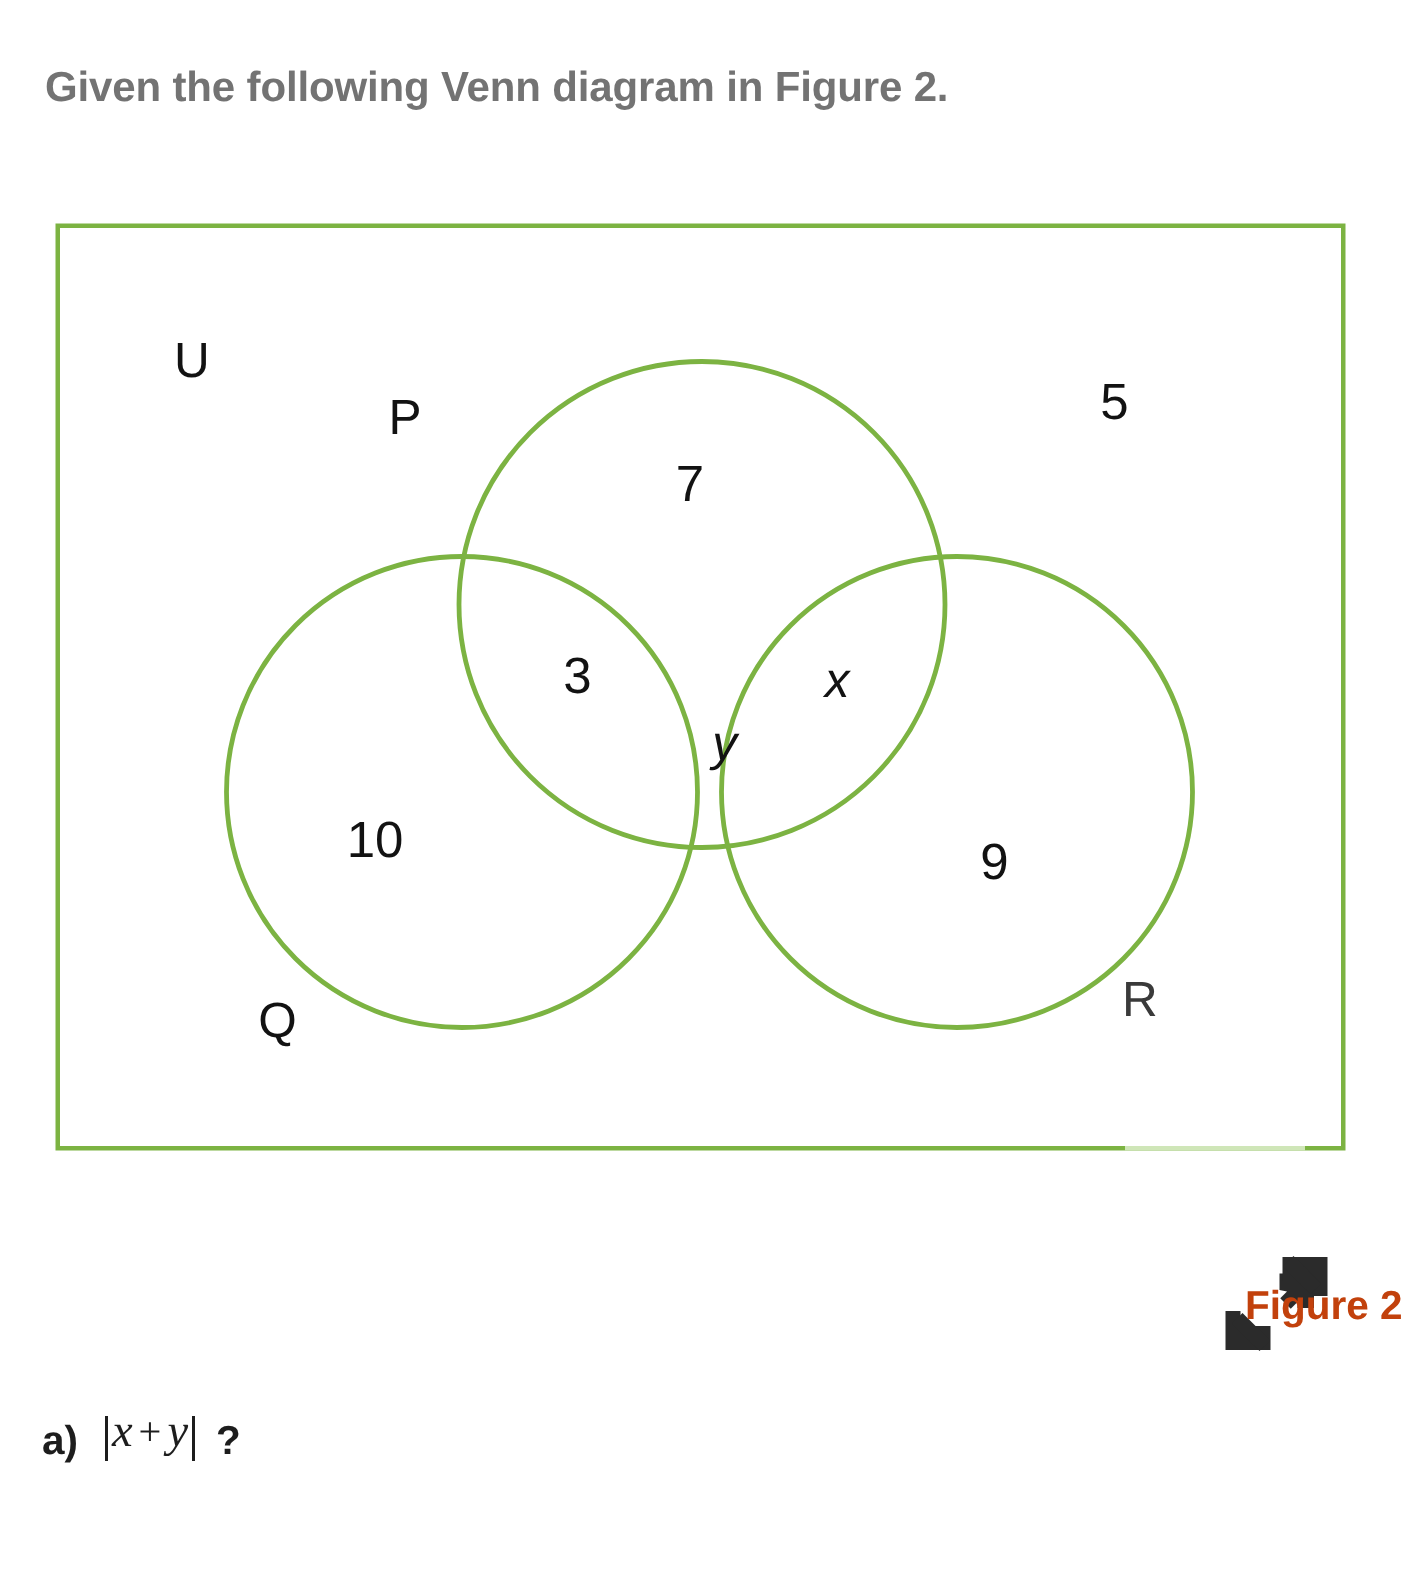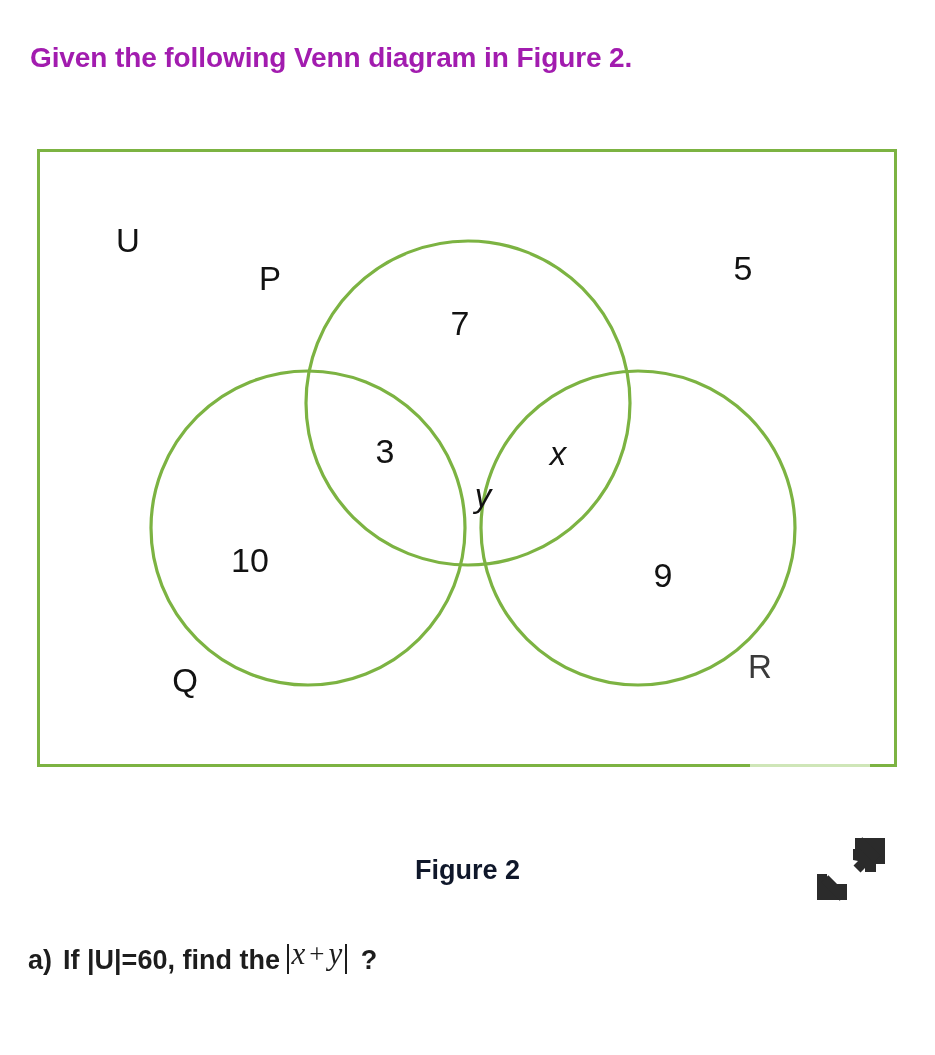--- a/index.html
+++ b/index.html
@@ -18,21 +18,21 @@
 
   
   #prompt-heading {
     position: absolute;
     left: 30px;
     top: 42px;
     font-size: 28px;
     font-weight: bold;
     letter-spacing: -0.1px;
     white-space: nowrap;
-    color: #a21caf;
+    color: #737373;
   }
 
   
   #venn-figure {
     position: absolute;
     left: 37px;
     top: 149px;
     width: 860px;
     height: 618px;
     box-sizing: border-box;
@@ -87,24 +87,24 @@
     width: 78px;
     height: 78px;
   }
 
   
   #figure-caption {
     position: absolute;
     left: 0;
     top: 855px;
     width: 935px;
-    text-align: center;
+    text-align: right;
     font-size: 27px;
     font-weight: bold;
-    color: #0f172a;
+    color: #c2410c;
   }
 
   
   #question-line {
     position: absolute;
     left: 28px;
     top: 936px;
     font-size: 27px;
     font-weight: bold;
     color: #1d1d1d;
@@ -197,21 +197,20 @@
         <rect x="10" y="53" width="26" height="10" transform="rotate(45 23 58)"></rect>
       </g>
     </svg>
   </div>
 </div>
 
 <div id="figure-caption">Figure 2</div>
 
 <div id="question-line">
   <span class="q-marker">a)</span>
-  <span class="q-text">If  |U|=60, find the</span>
   <span class="math-expr">
     <span class="math-bar"></span>
     <span>x</span>
     <span class="math-plus">+</span>
     <span>y</span>
     <span class="math-bar"></span>
   </span>
   <span class="q-tail">?</span>
 </div>
 

